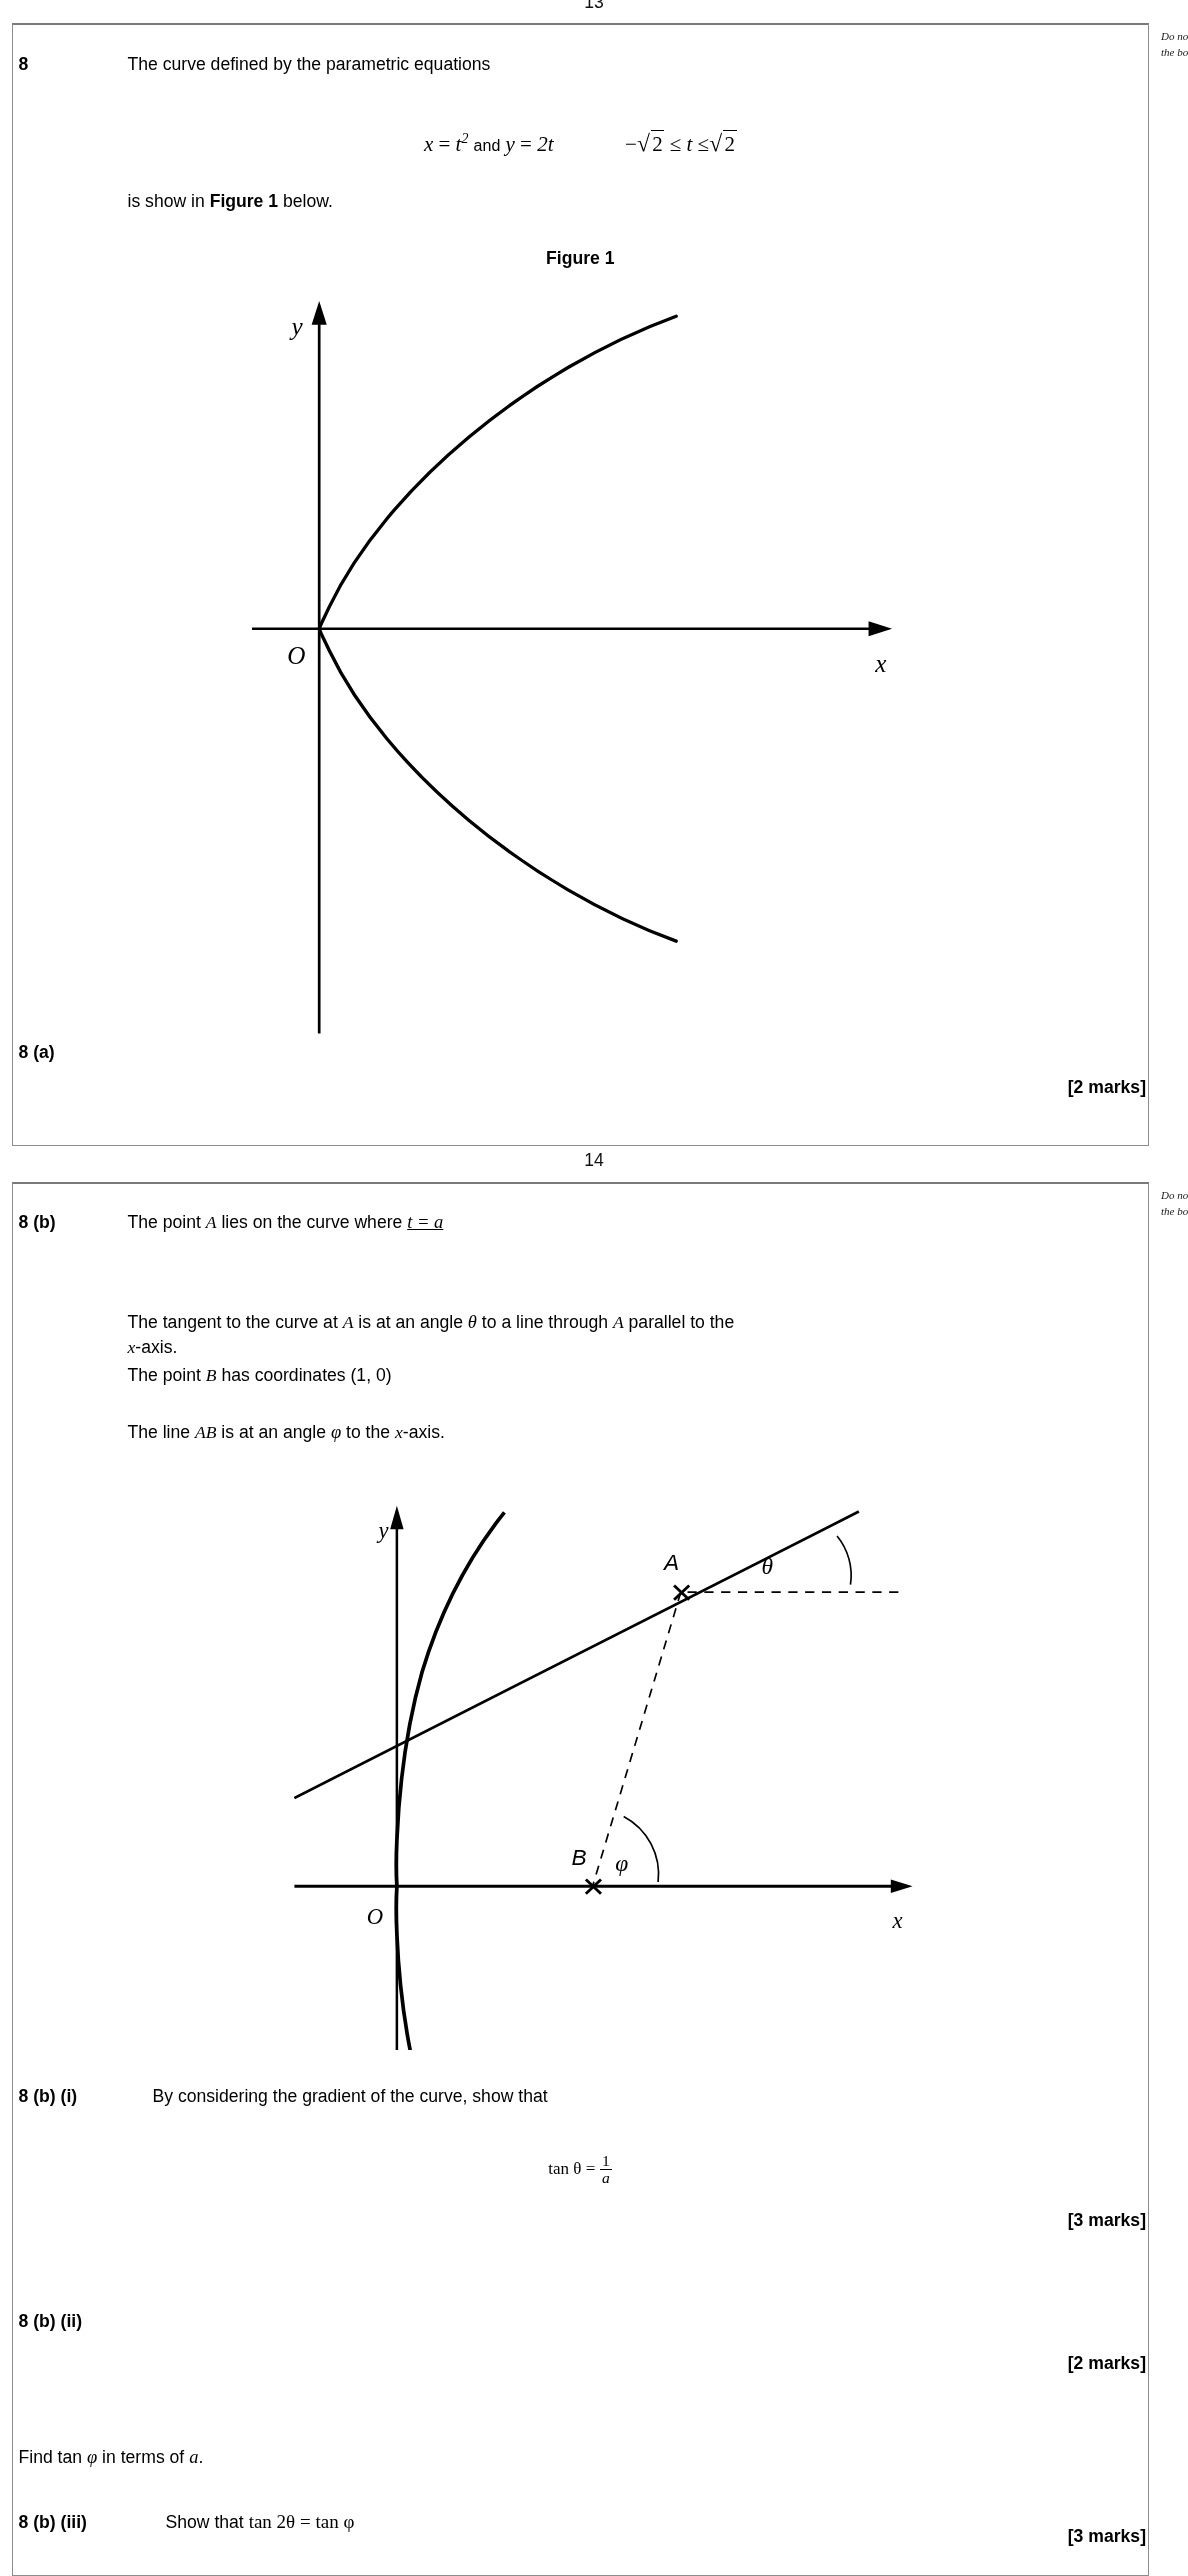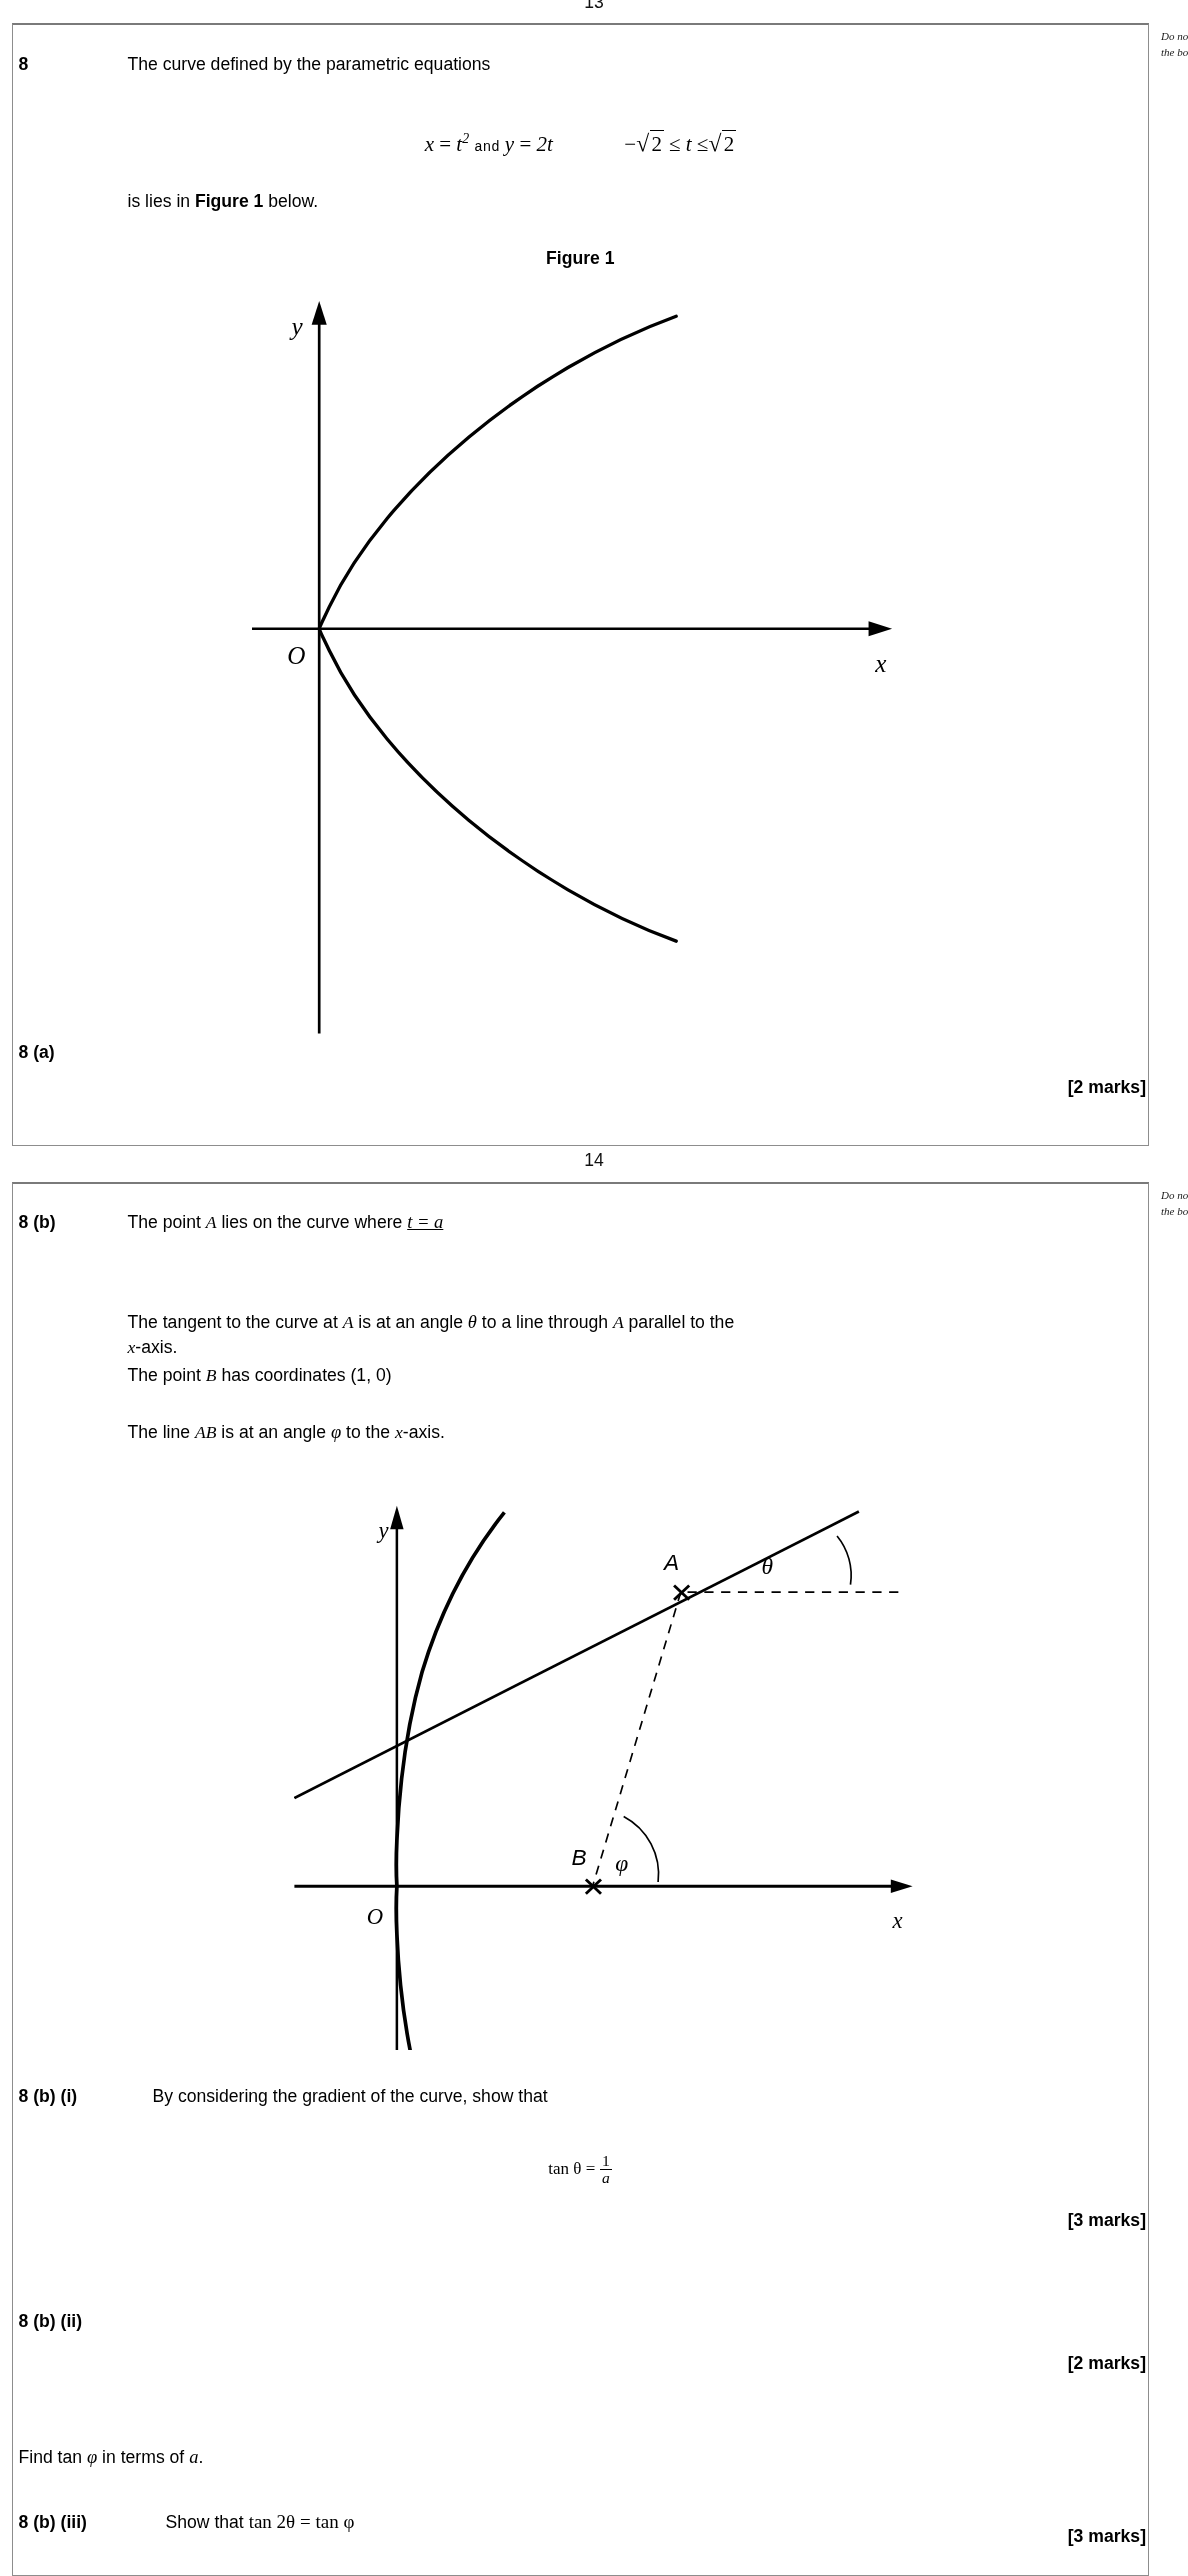--- a/index.html
+++ b/index.html
@@ -139,34 +139,34 @@
 
 <div class="qrow" style="top:52px; left:18.5px;">
   <div class="qlabel">8</div>
   <div class="qtext">The curve defined by the parametric equations</div>
 </div>
 
 <div class="centered-math" style="top:130px;">
   <span class="math">x</span>
   <span class="mathup">=</span>
   <span class="math">t</span><sup class="exp">2</sup>
-  <span style="font-family:Liberation Mono, monospace;font-size:14px;">and</span>
+  <span style="font-family:Liberation Sans, sans-serif;font-size:16px;">and</span>
   <span class="math">y</span>
   <span class="mathup">=</span>
   <span class="math">2t</span>
   <span style="display:inline-block;width:61px;"></span>
   <span class="mathup">−</span><span class="radical">√</span><span class="sqrt mathup">2</span>
   <span class="mathup">≤</span>
   <span class="math">t</span>
   <span class="mathup">≤</span><span class="radical">√</span><span class="sqrt mathup">2</span>
 </div>
 
 <div class="qrow" style="top:189px; left:18.5px;">
   <div class="qlabel"></div>
-  <div class="qtext"><span>is lies in </span><span class="bold">Figure 1</span><span> below.</span></div>
+  <div class="qtext"><span>is show in </span><span class="bold">Figure 1</span><span> below.</span></div>
 </div>
 
 <div class="figure-caption" style="top:248px;">Figure 1</div>
 
 <div class="fig-wrap" style="top:294px; left:252px;">
   <svg width="672" height="740" viewBox="0 0 800 880">
 
     <line x1="80" y1="28" x2="80" y2="880" stroke="#000" stroke-width="3.2"></line>
     <polygon points="80,8 71,36 89,36" fill="#000"></polygon>
 

